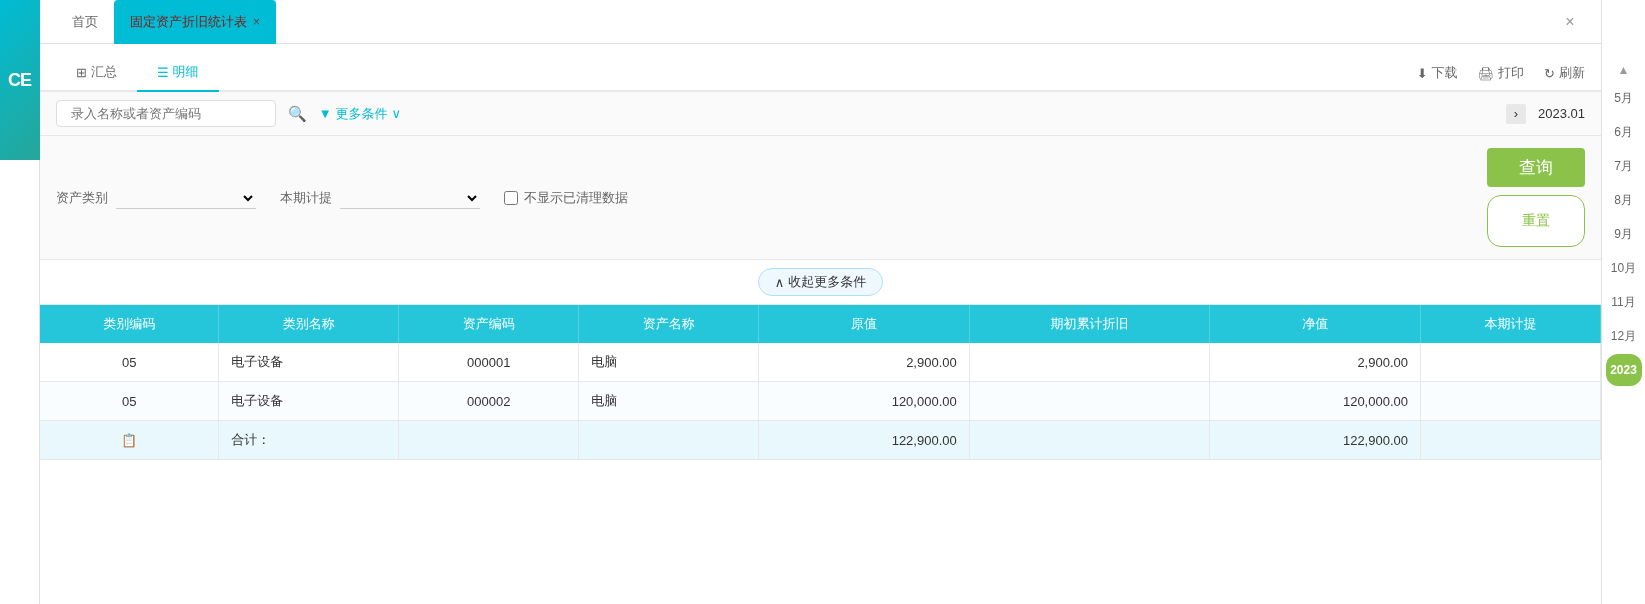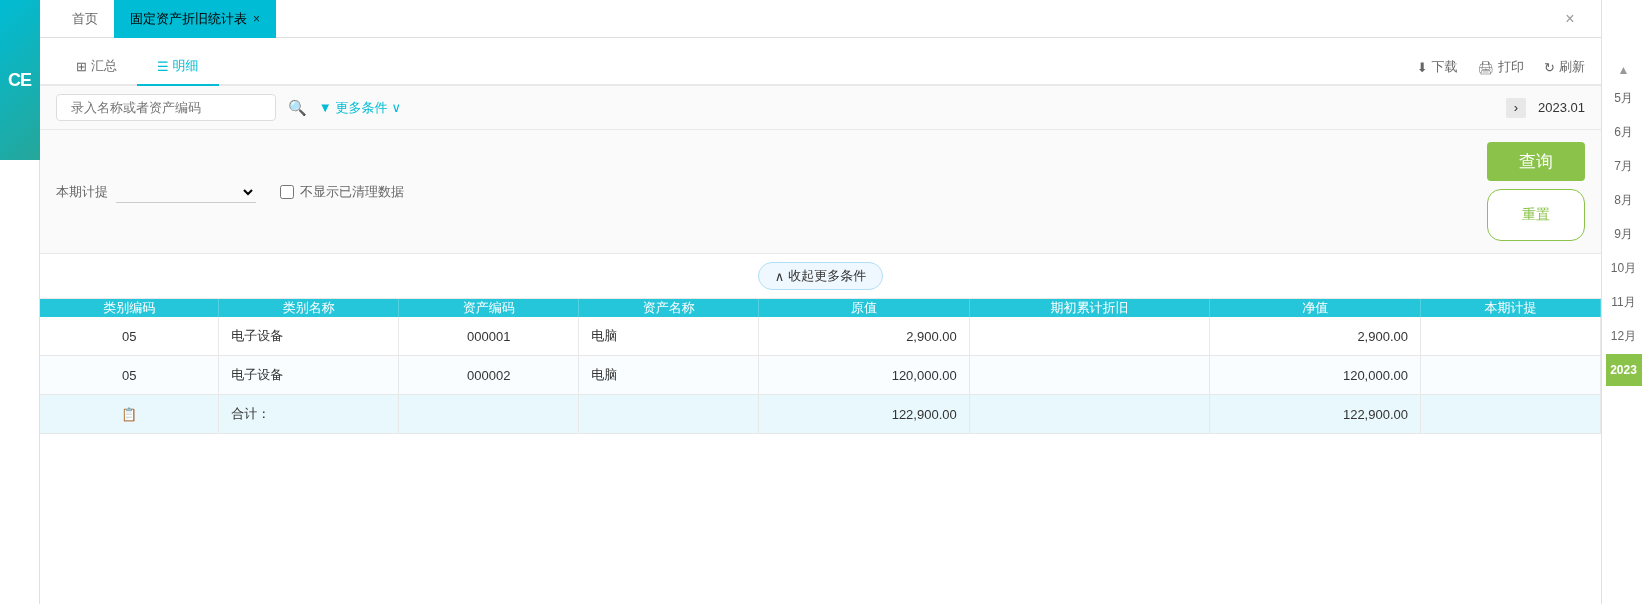--- a/index.html
+++ b/index.html
@@ -35,36 +35,36 @@
       background: #f5f5f5;
     }
 
     
     .tab-bar {
       display: flex;
       align-items: center;
       background: #fff;
       border-bottom: 1px solid #e0e0e0;
       padding: 0 16px;
-      height: 38px;
+      height: 44px;
     }
     .tab-home {
       padding: 0 16px;
       height: 44px;
       line-height: 44px;
       color: #666;
       cursor: pointer;
       font-size: 13px;
     }
     .tab-active {
       padding: 0 16px;
       height: 44px;
       line-height: 44px;
       background: #00bcd4;
-      color: #000000;
+      color: #7f1d1d;
       cursor: pointer;
       font-size: 13px;
       display: flex;
       align-items: center;
       gap: 6px;
       border-radius: 4px 4px 0 0;
     }
     .tab-close {
       cursor: pointer;
       font-size: 12px;
@@ -267,21 +267,21 @@
     table {
       width: 100%;
       border-collapse: collapse;
       font-size: 13px;
     }
     thead tr {
       background: #26c6da;
       color: #fff;
     }
     thead th {
-      padding: 0 12px;
+      padding: 10px 12px;
       text-align: center;
       font-weight: normal;
       border-right: 1px solid rgba(255,255,255,0.2);
       white-space: nowrap;
     }
     tbody tr:nth-child(even) { background: #f9fdff; }
     tbody tr:nth-child(odd) { background: #fff; }
     tbody tr.total-row { background: #e8f8fd; }
     tbody td {
       padding: 10px 12px;
@@ -311,21 +311,21 @@
       justify-content: center;
       font-size: 12px;
       color: #666;
       cursor: pointer;
       border-radius: 2px;
     }
     .month-item.active-year {
       background: #8bc34a;
       color: #fff;
       font-weight: bold;
-      border-radius: 0;
+      border-radius: 12px;
     }
     .scroll-up, .scroll-down {
       width: 36px;
       height: 20px;
       display: flex;
       align-items: center;
       justify-content: center;
       cursor: pointer;
       color: #999;
       font-size: 12px;
@@ -386,20 +386,26 @@
         <span>▼</span>
         <span>更多条件</span>
         <span>∨</span>
       </div>
       <div class="filter-spacer"></div>
       <div class="nav-arrow">›</div>
       <span>2023.01</span>
     </div>
 
     <div class="adv-filter">
+      <div class="filter-group">
+        <span class="filter-label">资产类别</span>
+        <select class="filter-select">
+          <option value=""></option>
+        </select>
+      </div>
       <div class="filter-group">
         <span class="filter-label">本期计提</span>
         <select class="filter-select">
           <option value=""></option>
         </select>
       </div>
       <div class="filter-checkbox-group">
         <input type="checkbox" class="filter-checkbox" style="">
         <span class="filter-label">不显示已清理数据</span>
       </div>

